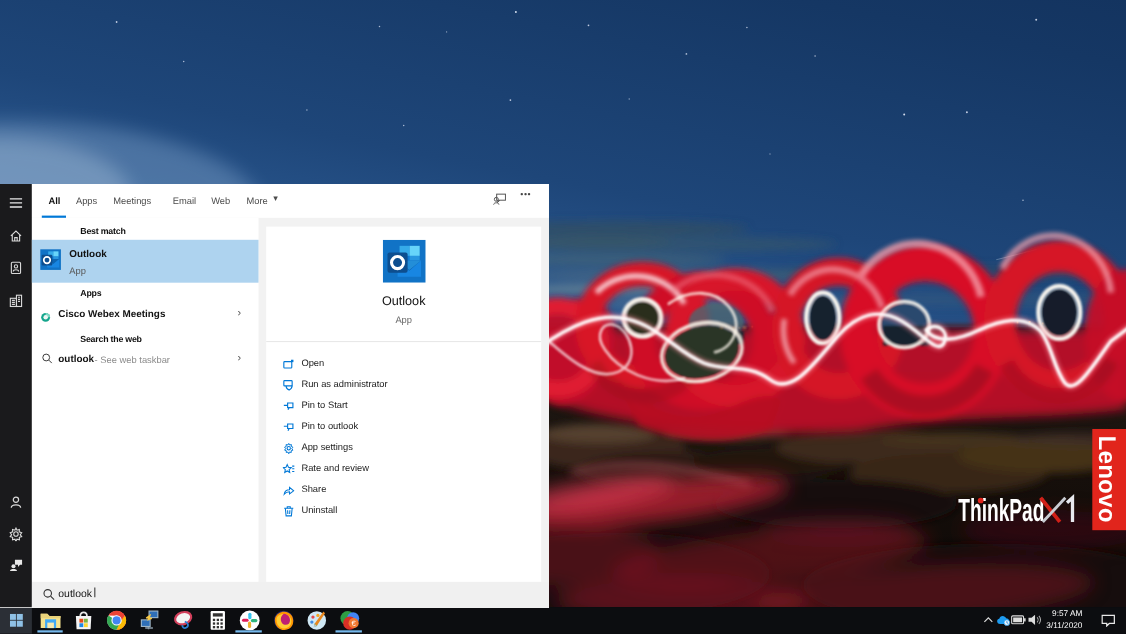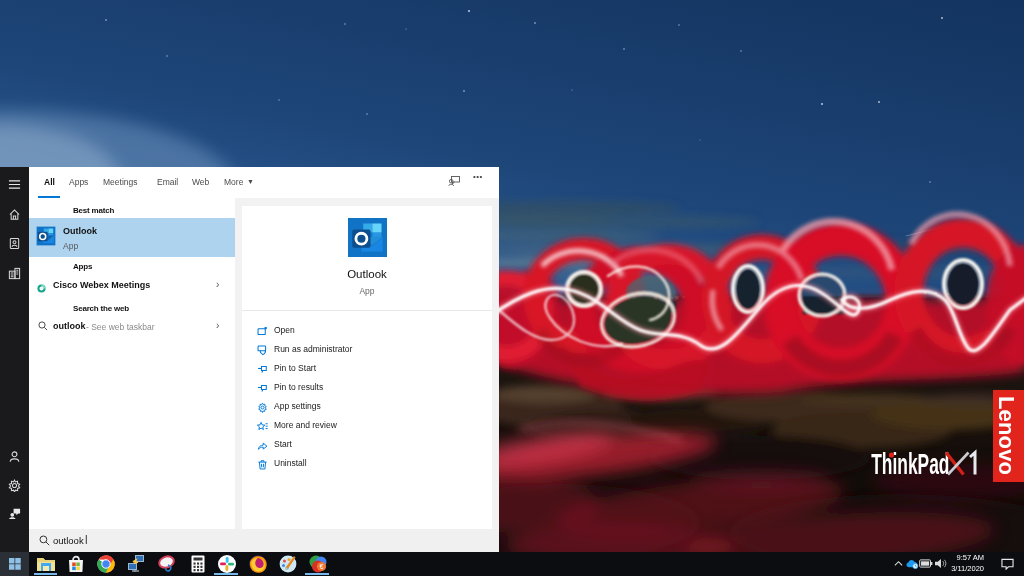--- a/index.html
+++ b/index.html
@@ -454,41 +454,41 @@
           <path d="M8.5 9.5 L7 12.5"></path>
         </svg>
       <span>Pin to Start</span>
     </div>
     <div class="act" style="top:175px;">
       <svg width="11" height="11" viewBox="0 0 16 16" fill="none" stroke="#0078d7" stroke-width="1.5">
           <path d="M6.5 3.5 L13.5 3.5 L13.5 9.5 L6.5 9.5 Z"></path>
           <path d="M6.5 6.5 L1.5 6.5"></path>
           <path d="M8.5 9.5 L7 12.5"></path>
         </svg>
-      <span>Pin to results</span>
+      <span>Pin to outlook</span>
     </div>
     <div class="act" style="top:194px;">
       <svg width="11" height="11" viewBox="0 0 16 16" fill="none" stroke="#0078d7" stroke-width="1.4">
           <circle cx="8" cy="8" r="2.2"></circle>
           <path d="M8 1.6 L9.2 3.8 L11.8 3.2 L11.6 5.9 L14 7 L12.4 9.1 L14 11.2 L11.5 12 L11.6 14.6 L9 14 L8 16.4 L7 14 L4.4 14.6 L4.5 12 L2 11.2 L3.6 9.1 L2 7 L4.4 5.9 L4.2 3.2 L6.8 3.8 Z" transform="scale(0.92) translate(0.7,0.2)"></path>
         </svg>
       <span>App settings</span>
     </div>
     <div class="act" style="top:213px;">
       <svg width="11" height="11" viewBox="0 0 16 16" fill="none" stroke="#0078d7" stroke-width="1.4">
           <path d="M6 2 L7.6 5.6 L11.4 6 L8.5 8.6 L9.3 12.4 L6 10.4 L2.7 12.4 L3.5 8.6 L0.6 6 L4.4 5.6 Z"></path>
           <path d="M12.5 4 L15.5 4 M12.5 7.5 L15.5 7.5 M12.5 11 L15.5 11"></path>
         </svg>
-      <span>More and review</span>
+      <span>Rate and review</span>
     </div>
     <div class="act" style="top:232px;">
       <svg width="11" height="11" viewBox="0 0 16 16" fill="none" stroke="#0078d7" stroke-width="1.4">
           <path d="M2 13.5 C2.5 9.5 5.5 7.5 9 7.5 L9 4.5 L14.5 9 L9 13.2 L9 10.3 C6 10.3 3.8 11.4 2 13.5 Z"></path>
         </svg>
-      <span>Start</span>
+      <span>Share</span>
     </div>
     <div class="act" style="top:251px;">
       <svg width="11" height="11" viewBox="0 0 16 16" fill="none" stroke="#0078d7" stroke-width="1.4">
           <path d="M3.5 4.5 L4.5 14.5 L11.5 14.5 L12.5 4.5"></path>
           <line x1="2" y1="4.5" x2="14" y2="4.5"></line>
           <path d="M6 4.5 L6 2.5 L10 2.5 L10 4.5"></path>
           <line x1="6.5" y1="7" x2="6.8" y2="12"></line>
           <line x1="9.5" y1="7" x2="9.2" y2="12"></line>
         </svg>
       <span>Uninstall</span>

